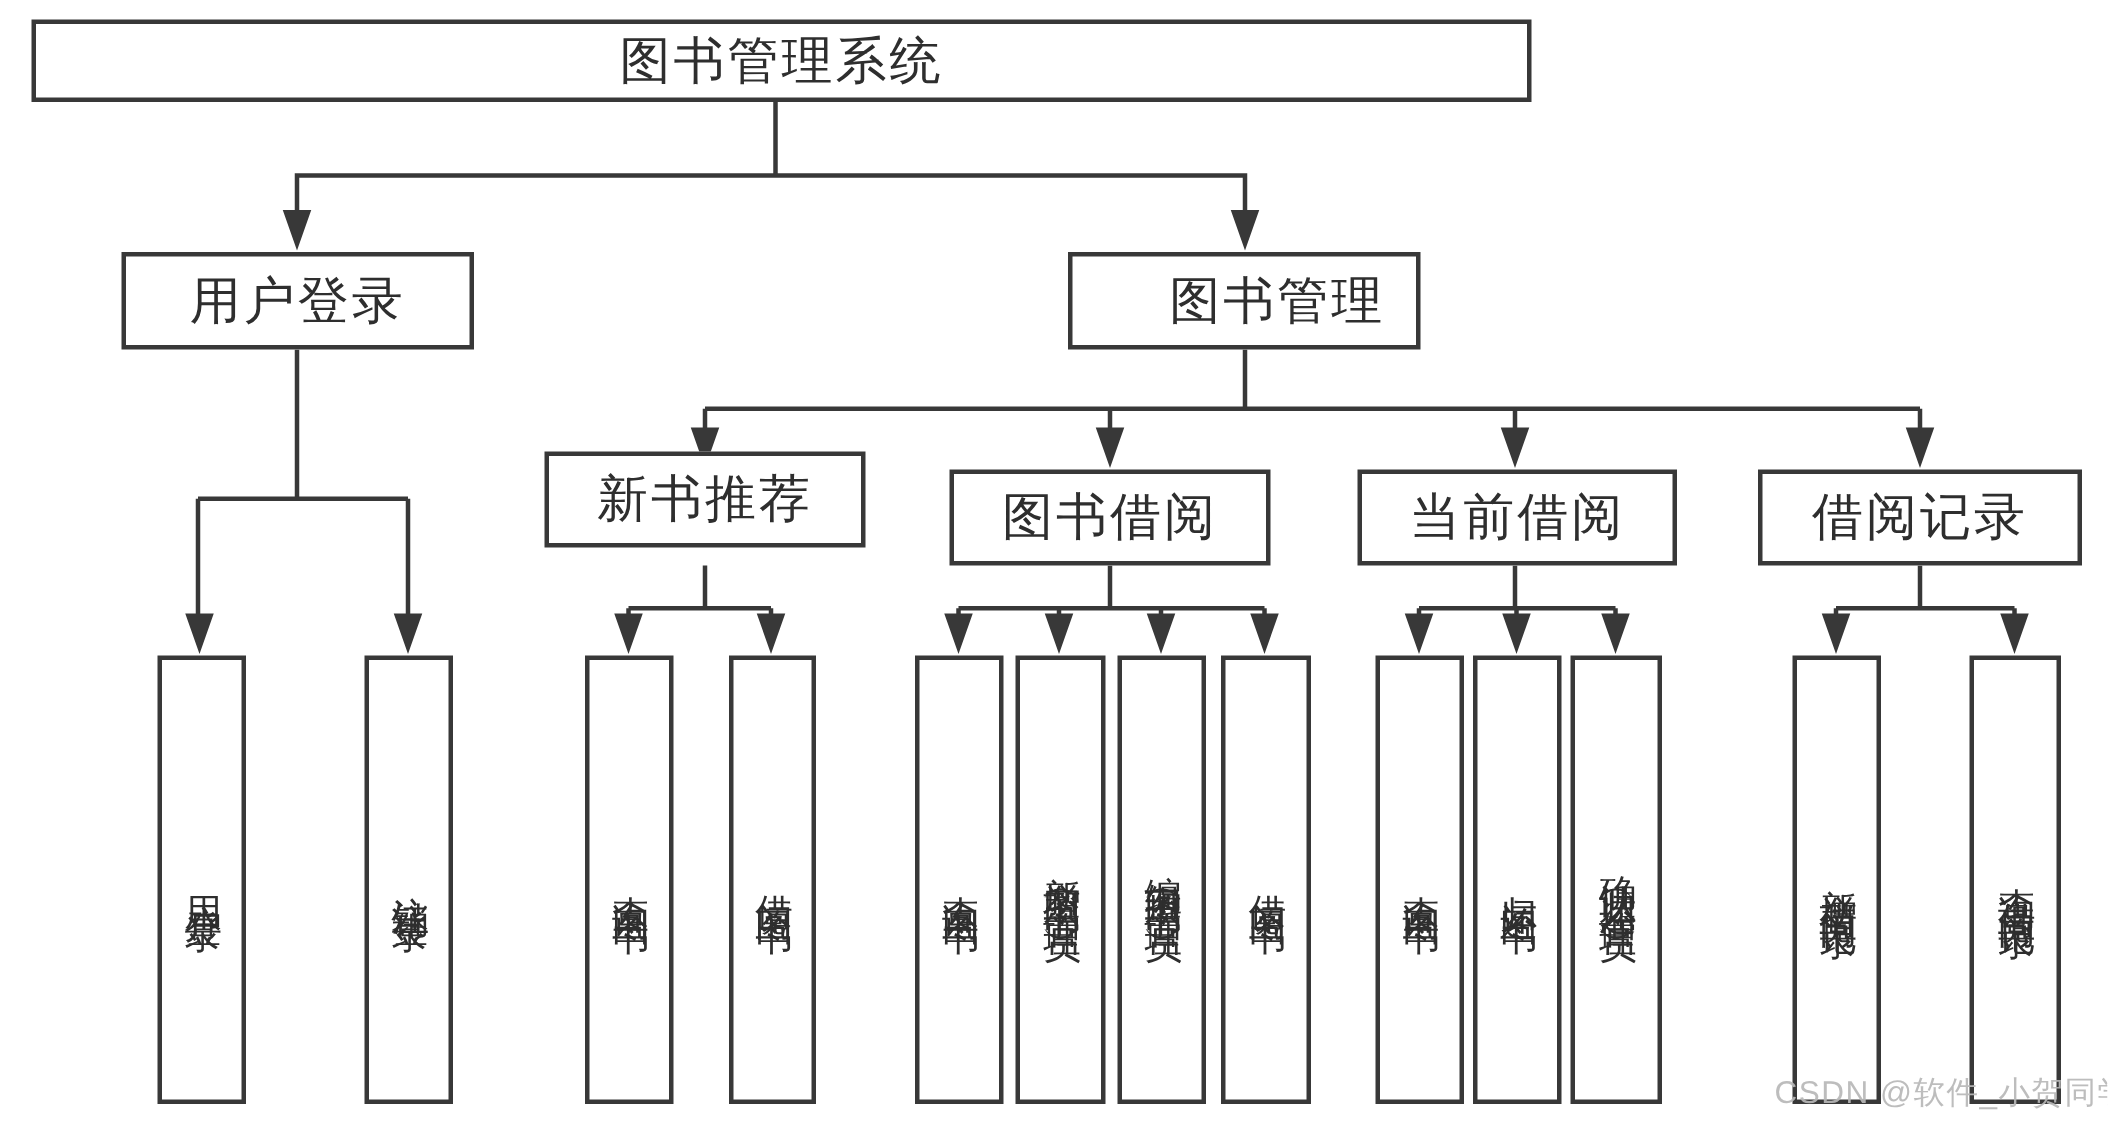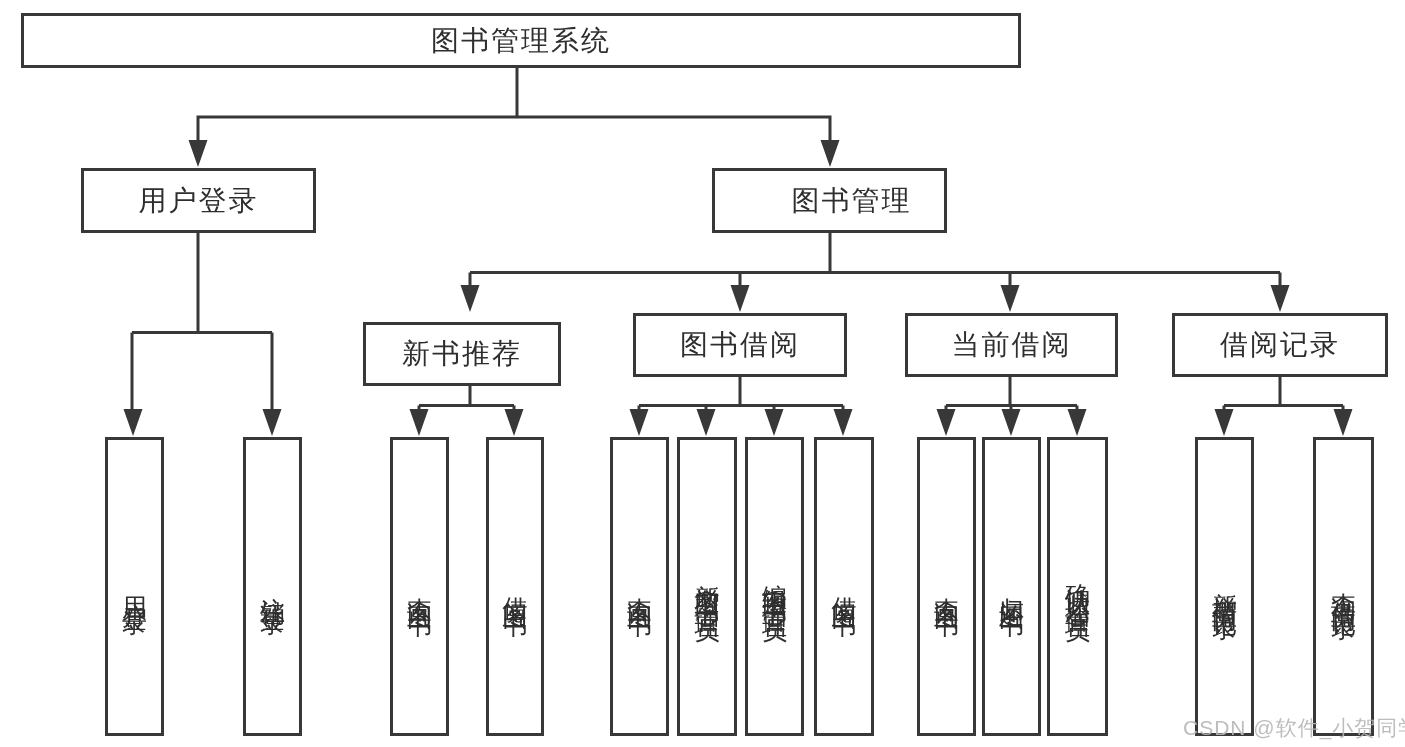--- a/index.html
+++ b/index.html
@@ -23,21 +23,21 @@
     z-index: 1;
   }
   .hbox {
     position: absolute;
     box-sizing: border-box;
     border: 3px solid #383838;
     background: #ffffff;
     display: flex;
     align-items: center;
     justify-content: center;
-    font-size: 28px;
+    font-size: 34px;
     letter-spacing: 2px;
     color: #2e2e2e;
     z-index: 2;
     white-space: nowrap;
   }
   .vbox {
     position: absolute;
     top: 437px;
     height: 299px;
     box-sizing: border-box;
@@ -57,21 +57,21 @@
     letter-spacing: 5px;
     line-height: 1;
     white-space: nowrap;
   }
   
   .n-root { left: 21px;  top: 13px;  width: 1000px; height: 55px; }
   
   .n-l2a  { left: 81px;  top: 168px; width: 235px;  height: 65px; }
   .n-l2b  { left: 712px; top: 168px; width: 235px;  height: 65px; padding-left: 44px; }
   
-  .n-l3a  { left: 363px;  top: 322px; width: 198px; height: 64px; }
+  .n-l3a  { left: 363px;  top: 301px; width: 214px; height: 64px; }
   .n-l3b  { left: 633px;  top: 313px; width: 214px; height: 64px; }
   .n-l3c  { left: 905px;  top: 313px; width: 213px; height: 64px; }
   .n-l3d  { left: 1172px; top: 313px; width: 216px; height: 64px; }
   
   .n-ul  { left: 105px;  width: 59px; }
   .n-zx  { left: 243px;  width: 59px; }
   .n-a1  { left: 390px;  width: 59px; }
   .n-a2  { left: 486px;  width: 58px; }
   .n-b1  { left: 610px;  width: 59px; }
   .n-b2  { left: 677px;  width: 60px; }

